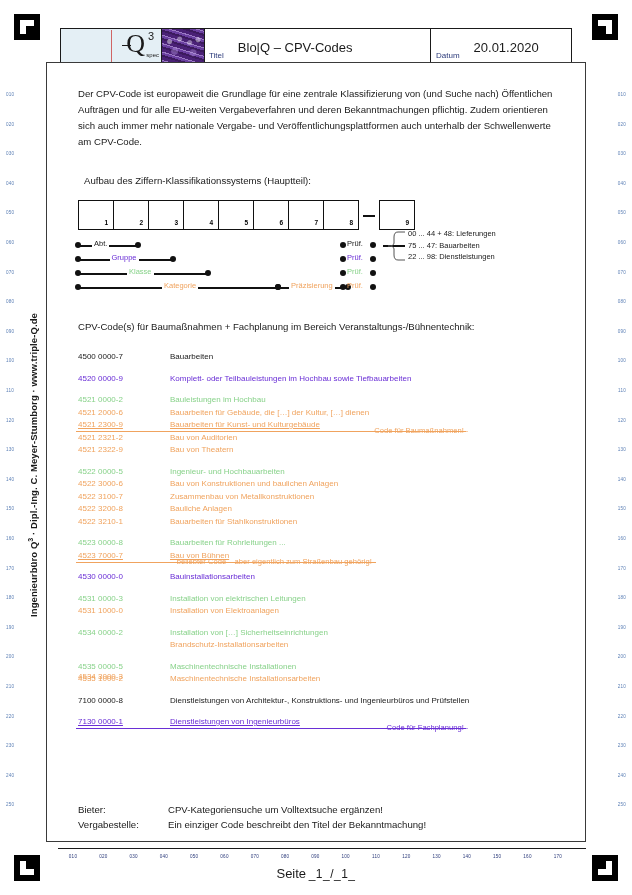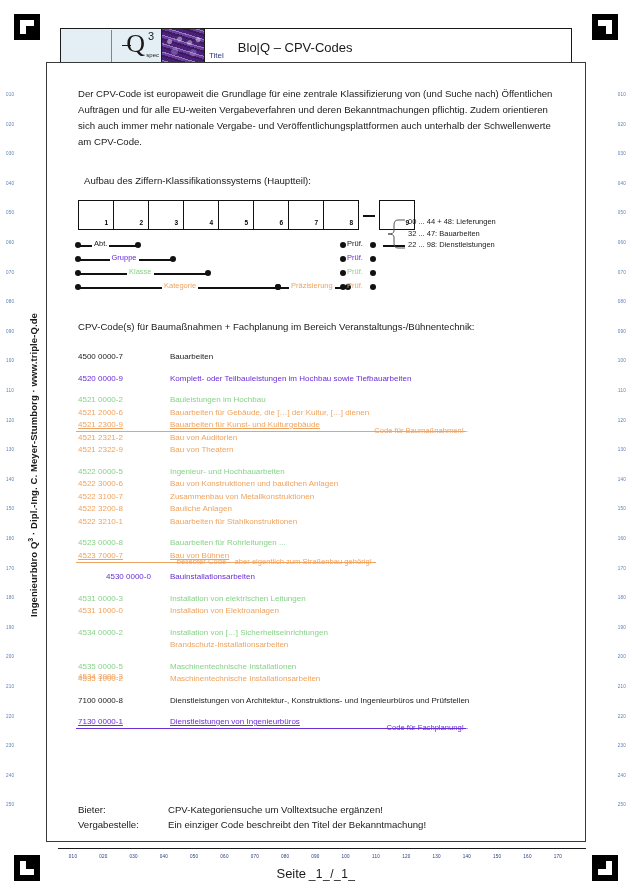--- a/index.html
+++ b/index.html
@@ -239,21 +239,21 @@
     padding: 0 2px;
     white-space: nowrap;
   }
   .pruf {
     position: absolute; top: -1px;
     font-size: 7.5px;
     white-space: nowrap;
   }
 
   
-  .legend { position: absolute; left: 408px; top: 216px; }
+  .legend { position: absolute; left: 408px; top: 228px; }
   .legend-item {
     font-size: 7.5px; color: #1a1a1a;
     line-height: 11.5px; white-space: nowrap;
   }
   .legend-brace {
     position: absolute; left: -22px; top: 3px;
     width: 20px; height: 30px;
   }
 
   
@@ -330,20 +330,24 @@
     <div class="logo-cell">
       <div class="logo-bar"></div>
       <div class="logo-q">Q</div>
       <div class="logo-sup">3</div>
       <div class="logo-spec">spec</div>
       <div class="logo-strike"></div>
     </div>
     <div class="photo-cell"></div>
     <div class="titlelabel">Titel</div>
     <div class="titletext">Blo|Q – CPV-Codes</div>
+    <div class="datum-cell">
+      <div class="datumlabel">Datum</div>
+      <div class="datumtext">20.01.2020</div>
+    </div>
   </div>
 
   <div class="frame"></div>
 
   <div class="sidebar">
     <div class="sidebar-text">
       <span>Ingenieurbüro Q</span><span class="qsup">3</span><span> · Dipl.-Ing. C. Meyer-Stumborg · www.triple-Q.de</span>
     </div>
   </div>
 
@@ -474,21 +478,21 @@
         <div class="pruf" style="left: 269px; color: rgb(240, 163, 94);">Prüf.</div>
       </div>
       <div style="position: absolute; left: 383px; top: 245px; width: 22px; height: 1.6px; background: rgb(17, 17, 17);"></div>
     </div>
 
   <div class="legend">
     <svg class="legend-brace" viewBox="0 0 20 30">
       <path d="M19,1 L12,1 Q8,1 8,6 L8,12 Q8,15 2,15 Q8,15 8,18 L8,24 Q8,29 12,29 L19,29" fill="none" stroke="#555" stroke-width="1"></path>
     </svg>
     <div class="legend-item">00 ... 44 + 48: Lieferungen</div>
-    <div class="legend-item">32 ... 47: Bauarbeiten</div>
+    <div class="legend-item">75 ... 47: Bauarbeiten</div>
     <div class="legend-item">22 ... 98: Dienstleistungen</div>
   </div>
 
   <div class="heading h-cpv">CPV-Code(s) für Baumaßnahmen + Fachplanung im Bereich Veranstaltungs-/Bühnentechnik:</div>
 
   <div class="codes" id="code-list">
       <div class="coderow">
         <div class="num" style="color: rgb(26, 26, 26);">4500 0000-7</div>
         <div class="desc" style="color: rgb(26, 26, 26);">Bauarbeiten</div>
       </div>
@@ -547,21 +551,21 @@
         <div class="desc" style="color: rgb(136, 210, 138);">Bauarbeiten für Rohrleitungen ...</div>
       </div>
       <div class="coderow">
         <div class="num" style="color: rgb(240, 163, 94); text-decoration: underline;">4523 7000-7</div>
         <div class="desc" style="color: rgb(240, 163, 94); text-decoration: underline;">Bau von Bühnen</div>
         <div class="callout-line" style="left: -2px; top: 11px; width: 300px; background: rgb(240, 163, 94);"></div>
         <div class="callout-text" style="color: rgb(240, 163, 94); top: 6px; left: 298px; transform: translateX(-100%);">–beliebter Code – aber eigentlich zum Straßenbau gehörig!–</div>
       </div>
       <div class="gap"></div>
       <div class="coderow">
-        <div class="num" style="color: rgb(106, 47, 214); margin-left: 28px;">4530 0000-0</div>
+        <div class="num" style="color: rgb(106, 47, 214);">4530 0000-0</div>
         <div class="desc" style="color: rgb(106, 47, 214);">Bauinstallationsarbeiten</div>
       </div>
       <div class="gap"></div>
       <div class="coderow">
         <div class="num" style="color: rgb(136, 210, 138);">4531 0000-3</div>
         <div class="desc" style="color: rgb(136, 210, 138);">Installation von elektrischen Leitungen</div>
       </div>
       <div class="coderow">
         <div class="num" style="color: rgb(240, 163, 94);">4531 1000-0</div>
         <div class="desc" style="color: rgb(240, 163, 94);">Installation von Elektroanlagen</div>

